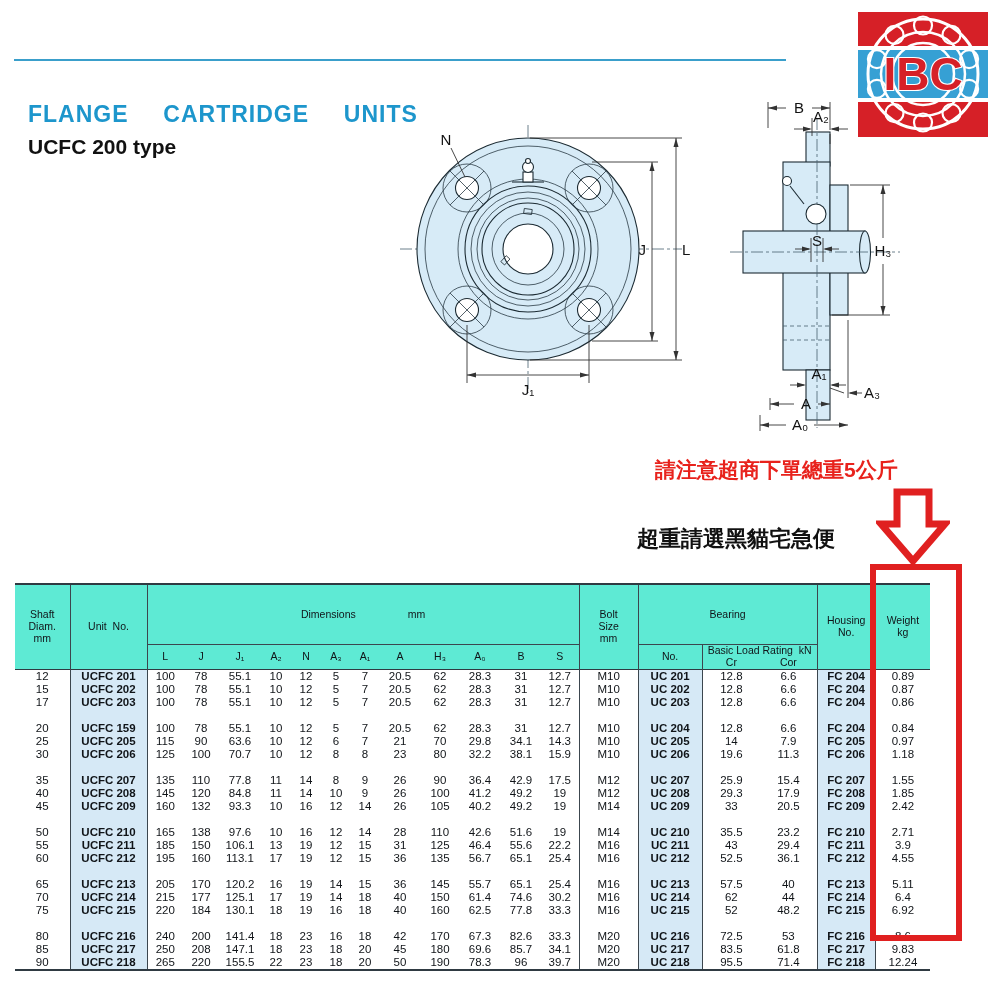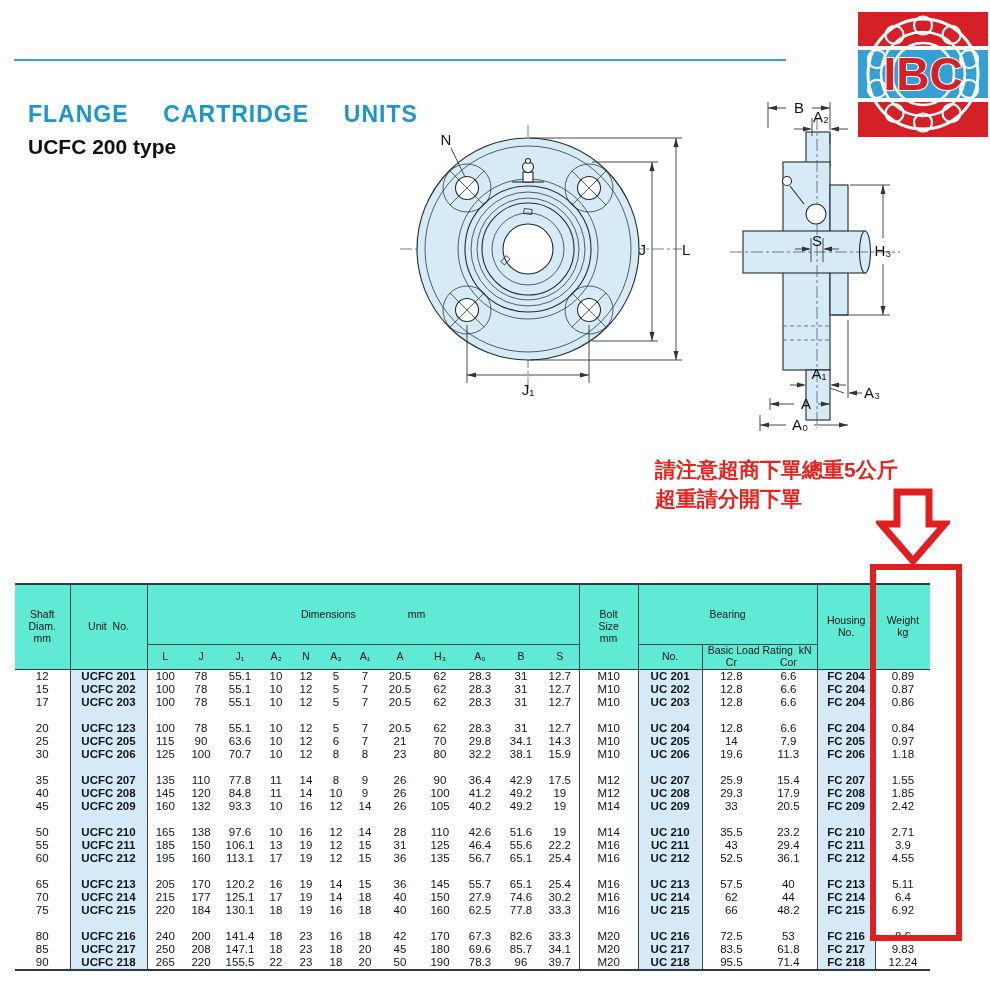--- a/index.html
+++ b/index.html
@@ -223,21 +223,21 @@
 
     <line class="dim" x1="40" y1="327" x2="40" y2="343"></line>
     <line class="dim" x1="40" y1="337" x2="66" y2="337"></line>
       <line class="dim" x1="94" y1="337" x2="128" y2="337"></line>
     <polygon class="arr" points="40,337 49,334.5 49,339.5"></polygon>
       <polygon class="arr" points="128,337 119,334.5 119,339.5"></polygon>
     <text class="dimtxt" x="80" y="342" text-anchor="middle">A₀</text>
   </svg>
 
   <div class="warn1">請注意超商下單總重5公斤</div>
-  <div class="warn2">超重請分開下單</div>
+  <div class="warn3">超重請選黑貓宅急便</div>
 
   <svg class="red-arrow" width="74" height="78" viewBox="0 0 74 78">
     <polygon points="21,4 53,4 53,36 69,36 37,73 5,36 21,36" fill="#ffffff" stroke="#e02020" stroke-width="7"></polygon>
   </svg>
   <div class="red-rect"></div>
 
   <table class="spec">
     <colgroup>
       <col style="width:55px">
         <col style="width:77px">
@@ -385,21 +385,21 @@
           <td class="c-dim"></td>
           <td class="c-bolt bl"></td>
           <td class="c-bno band bold bl"></td>
           <td class="c-cr bl"></td>
           <td class="c-cor"></td>
           <td class="c-housing band bold bl"></td>
           <td class="c-weight bl"></td>
         </tr>
         <tr>
           <td class="c-shaft">20</td>
-          <td class="c-unit band bold bl">UCFC 123</td>
+          <td class="c-unit band bold bl">UCFC 159</td>
           <td class="c-dim bl">100</td>
           <td class="c-dim">78</td>
           <td class="c-dim">55.1</td>
           <td class="c-dim">10</td>
           <td class="c-dim">12</td>
           <td class="c-dim">5</td>
           <td class="c-dim">7</td>
           <td class="c-dim">20.5</td>
           <td class="c-dim">62</td>
           <td class="c-dim">28.3</td>
@@ -681,21 +681,21 @@
           <td class="c-unit band bold bl">UCFC 214</td>
           <td class="c-dim bl">215</td>
           <td class="c-dim">177</td>
           <td class="c-dim">125.1</td>
           <td class="c-dim">17</td>
           <td class="c-dim">19</td>
           <td class="c-dim">14</td>
           <td class="c-dim">18</td>
           <td class="c-dim">40</td>
           <td class="c-dim">150</td>
-          <td class="c-dim">27.9</td>
+          <td class="c-dim">61.4</td>
           <td class="c-dim">74.6</td>
           <td class="c-dim">30.2</td>
           <td class="c-bolt bl">M16</td>
           <td class="c-bno band bold bl">UC 214</td>
           <td class="c-cr bl">62</td>
           <td class="c-cor">44</td>
           <td class="c-housing band bold bl">FC 214</td>
           <td class="c-weight bl">6.4</td>
         </tr>
         <tr>
@@ -708,21 +708,21 @@
           <td class="c-dim">19</td>
           <td class="c-dim">16</td>
           <td class="c-dim">18</td>
           <td class="c-dim">40</td>
           <td class="c-dim">160</td>
           <td class="c-dim">62.5</td>
           <td class="c-dim">77.8</td>
           <td class="c-dim">33.3</td>
           <td class="c-bolt bl">M16</td>
           <td class="c-bno band bold bl">UC 215</td>
-          <td class="c-cr bl">66</td>
+          <td class="c-cr bl">52</td>
           <td class="c-cor">48.2</td>
           <td class="c-housing band bold bl">FC 215</td>
           <td class="c-weight bl">6.92</td>
         </tr>
         <tr class="spacer">
           <td class="c-shaft"></td>
           <td class="c-unit band bold bl"></td>
           <td class="c-dim bl"></td>
           <td class="c-dim"></td>
           <td class="c-dim"></td>

